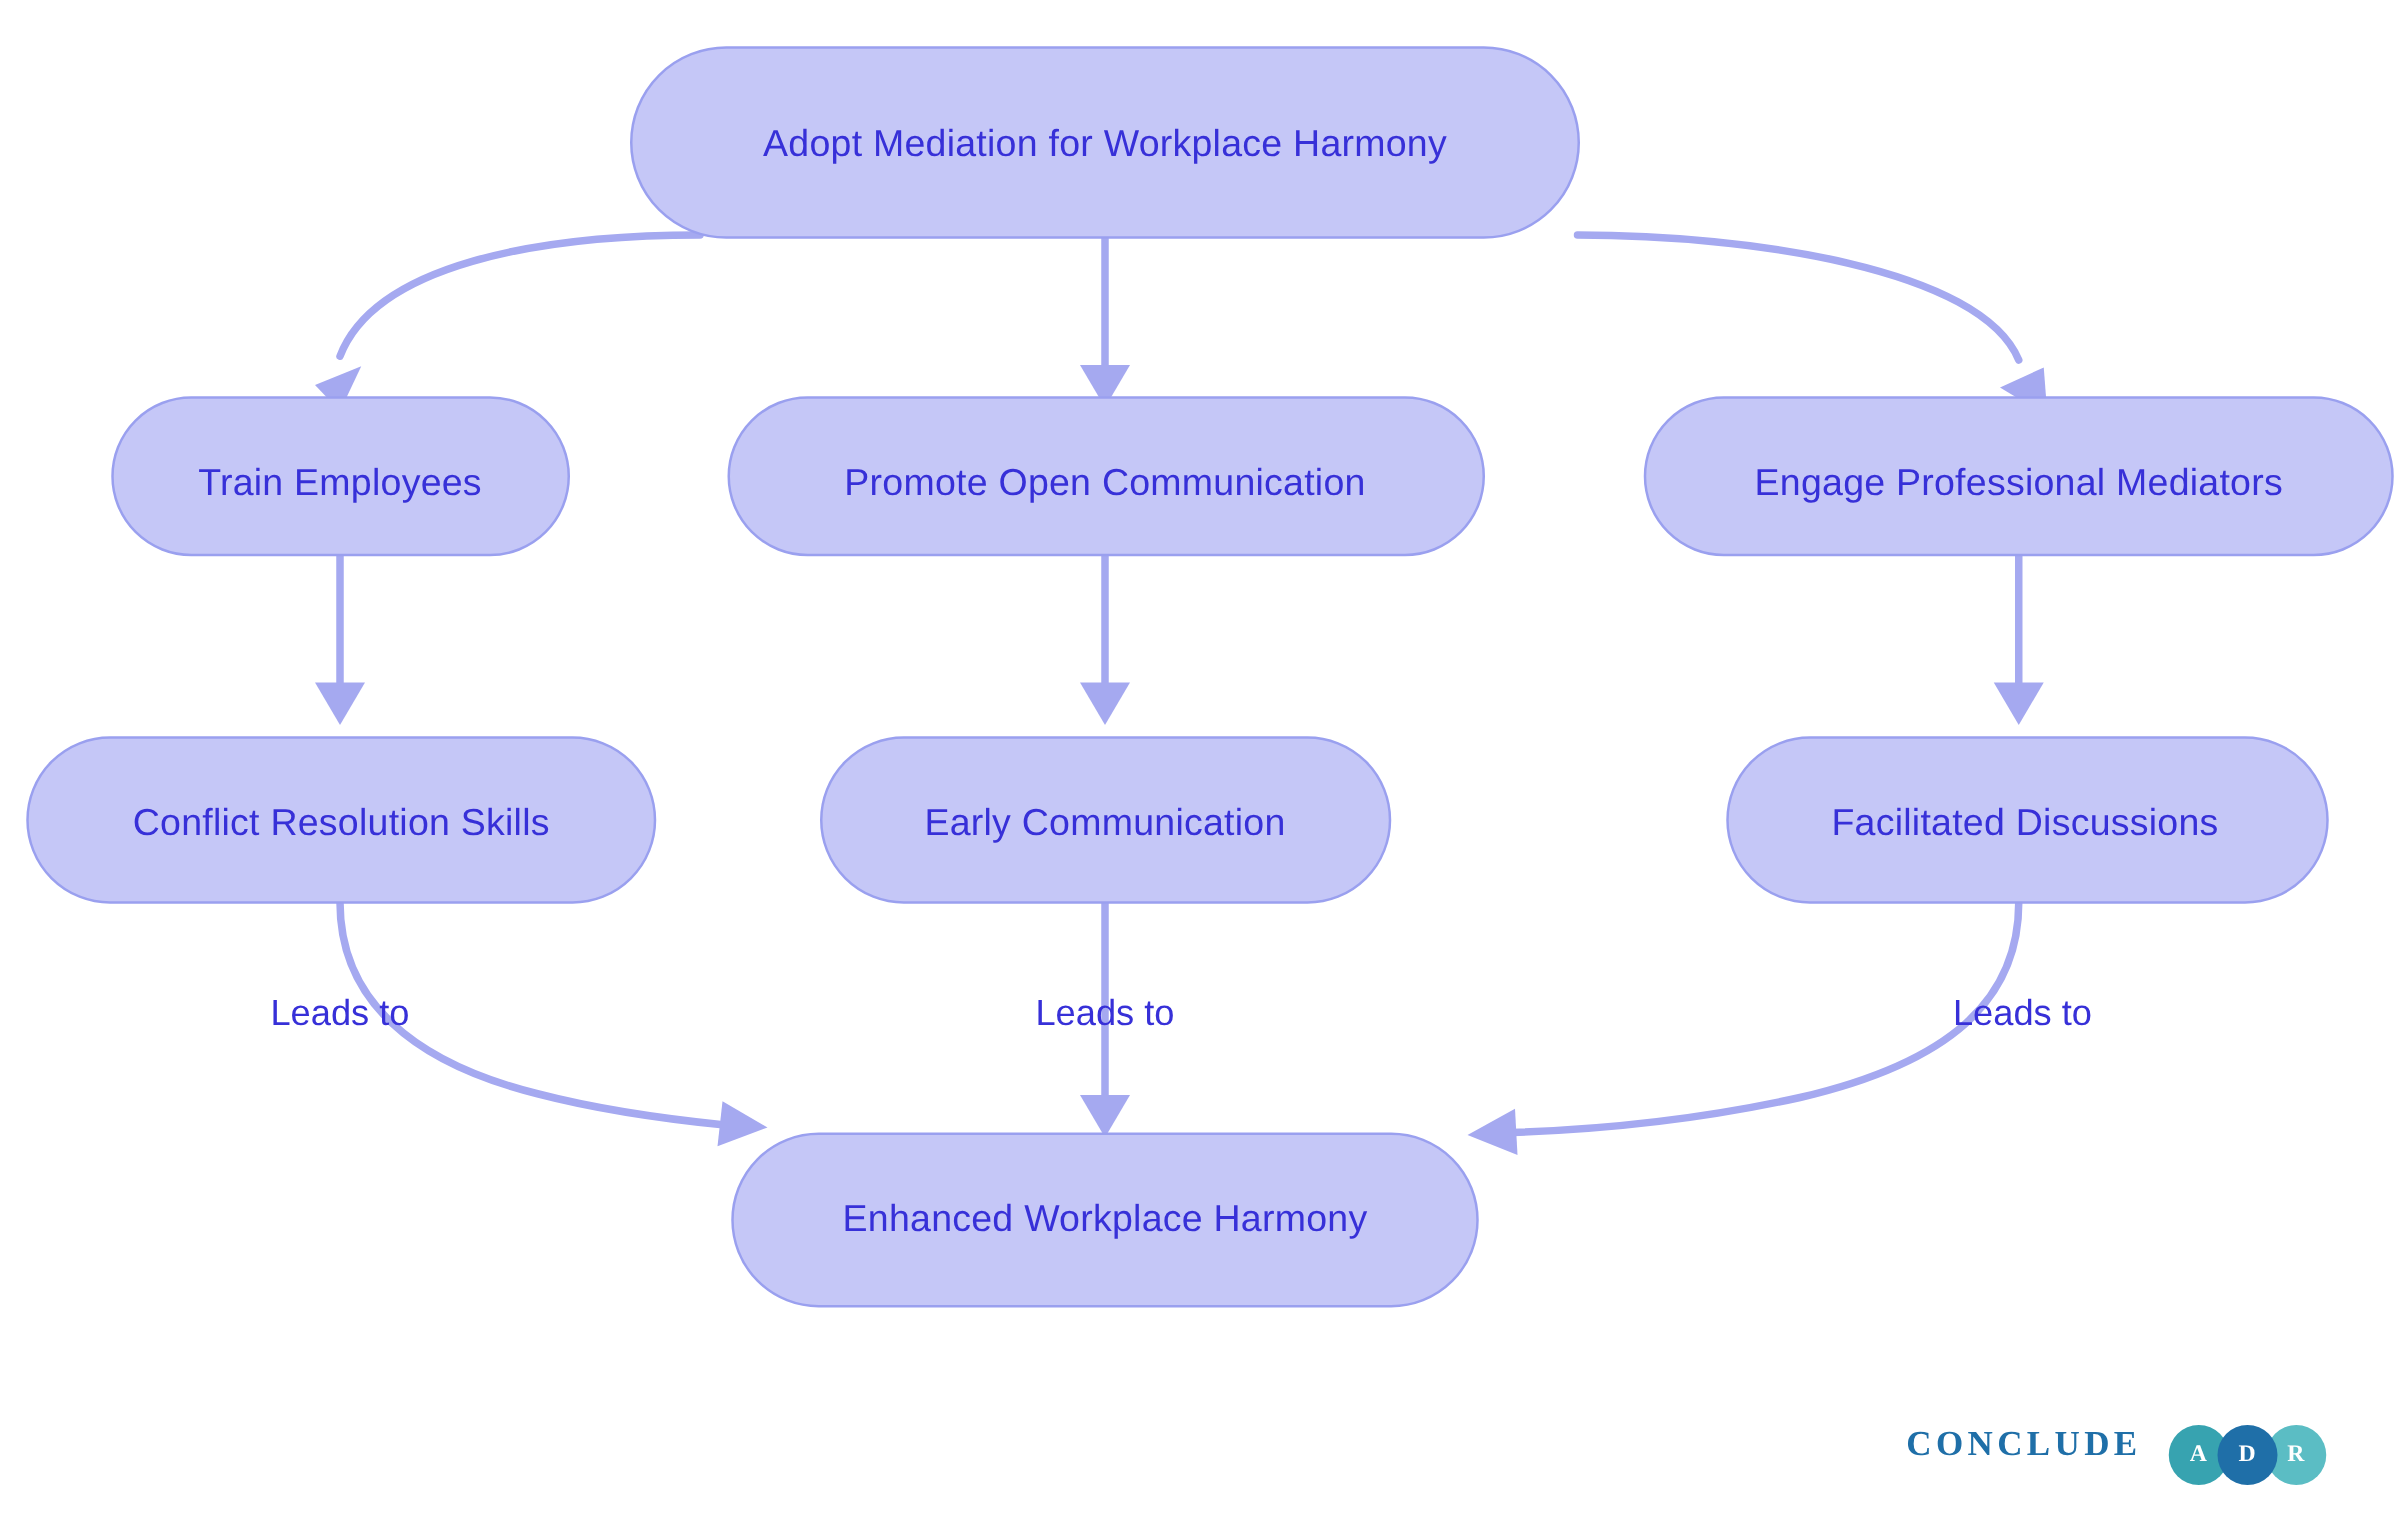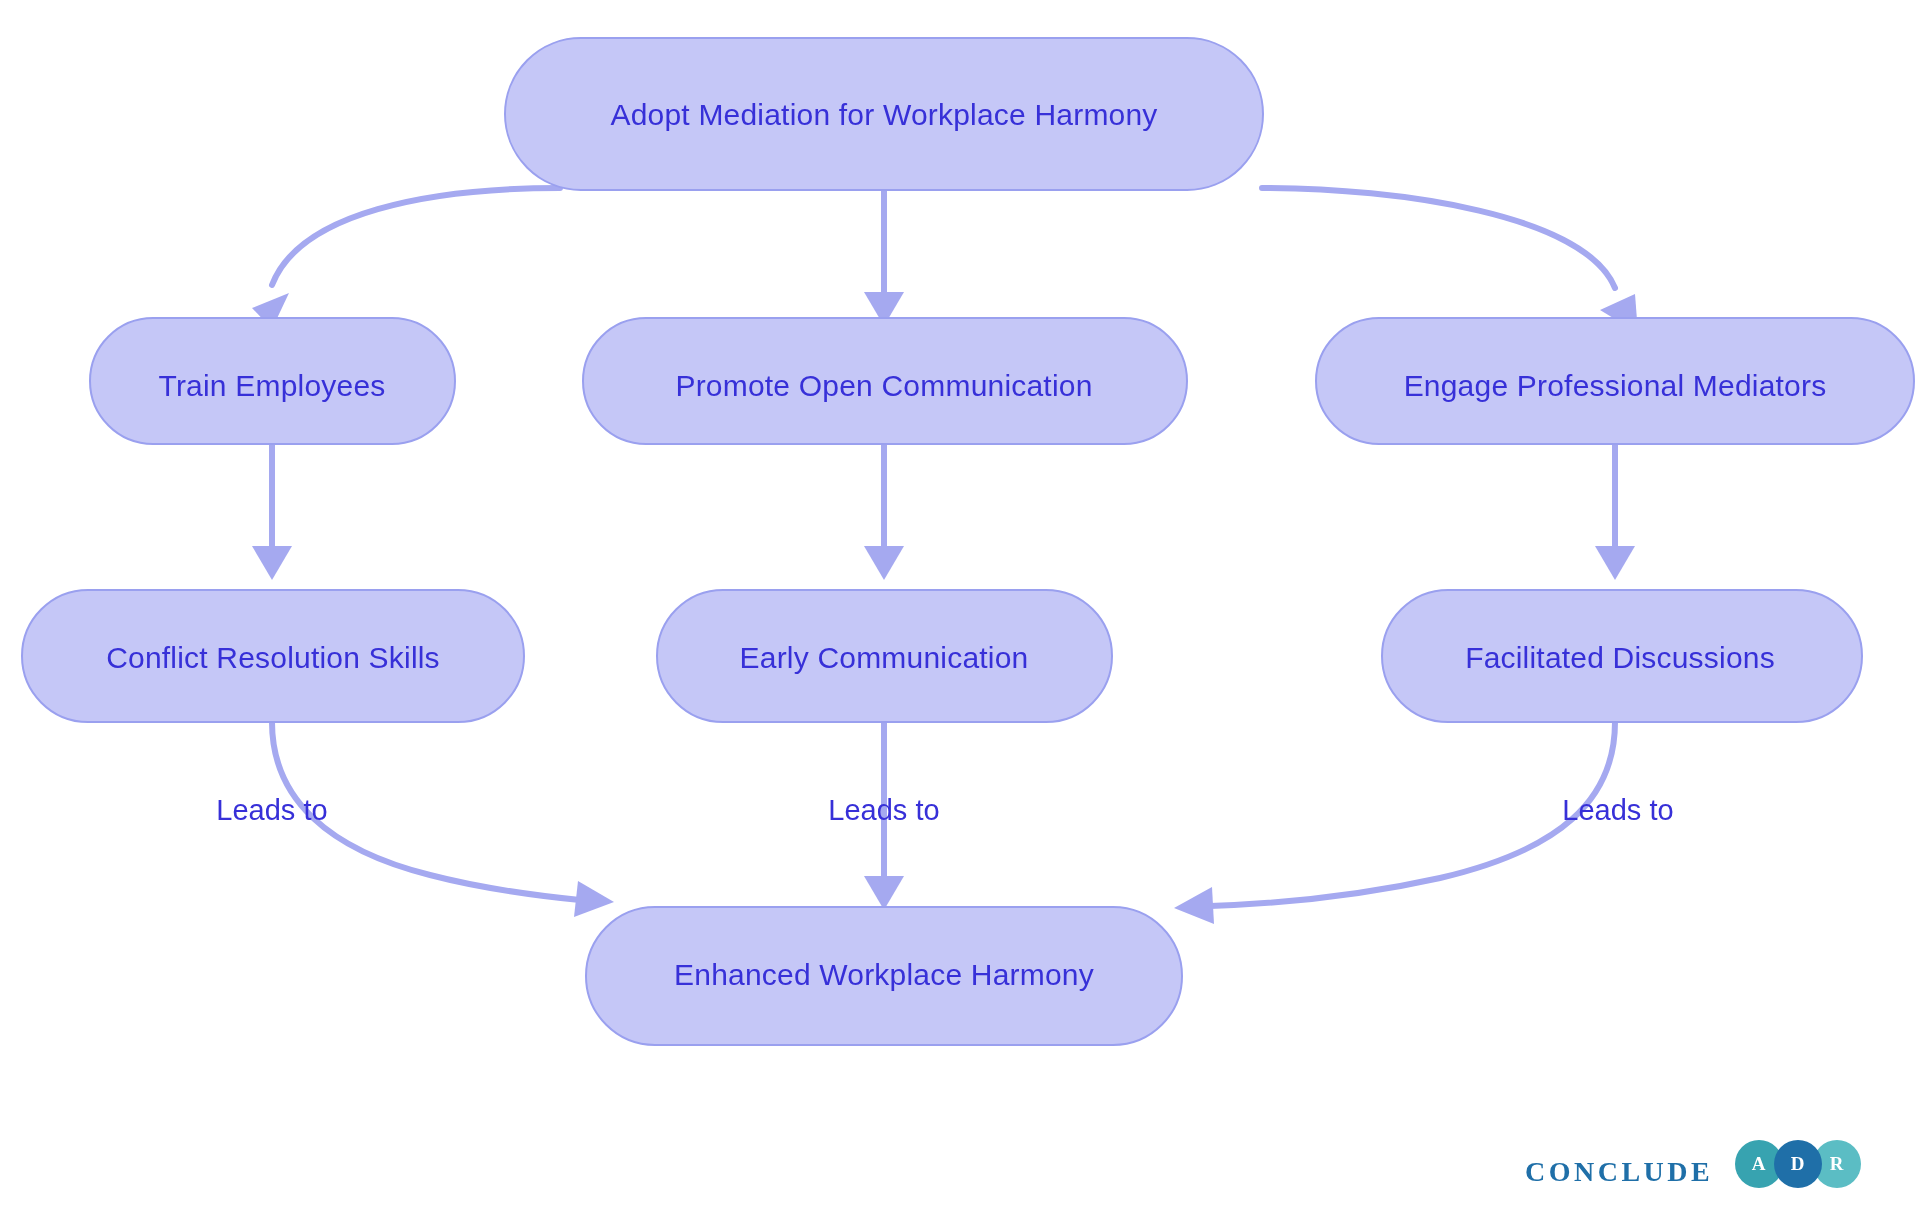--- a/index.html
+++ b/index.html
@@ -53,21 +53,21 @@
     font-size: 29px;
     text-anchor: middle;
     dominant-baseline: middle;
   }
   
   #brand-logo {
     position: absolute;
     left: 1525px;
     top: 1140px;
     display: flex;
-    align-items: flex-end;
+    align-items: flex-start;
     gap: 22px;
   }
   #brand-wordmark {
     font-family: "Liberation Serif", serif;
     font-size: 28px;
     letter-spacing: 3.5px;
     color: #1f6fa8;
     font-weight: 700;
   }
   #brand-circles {

